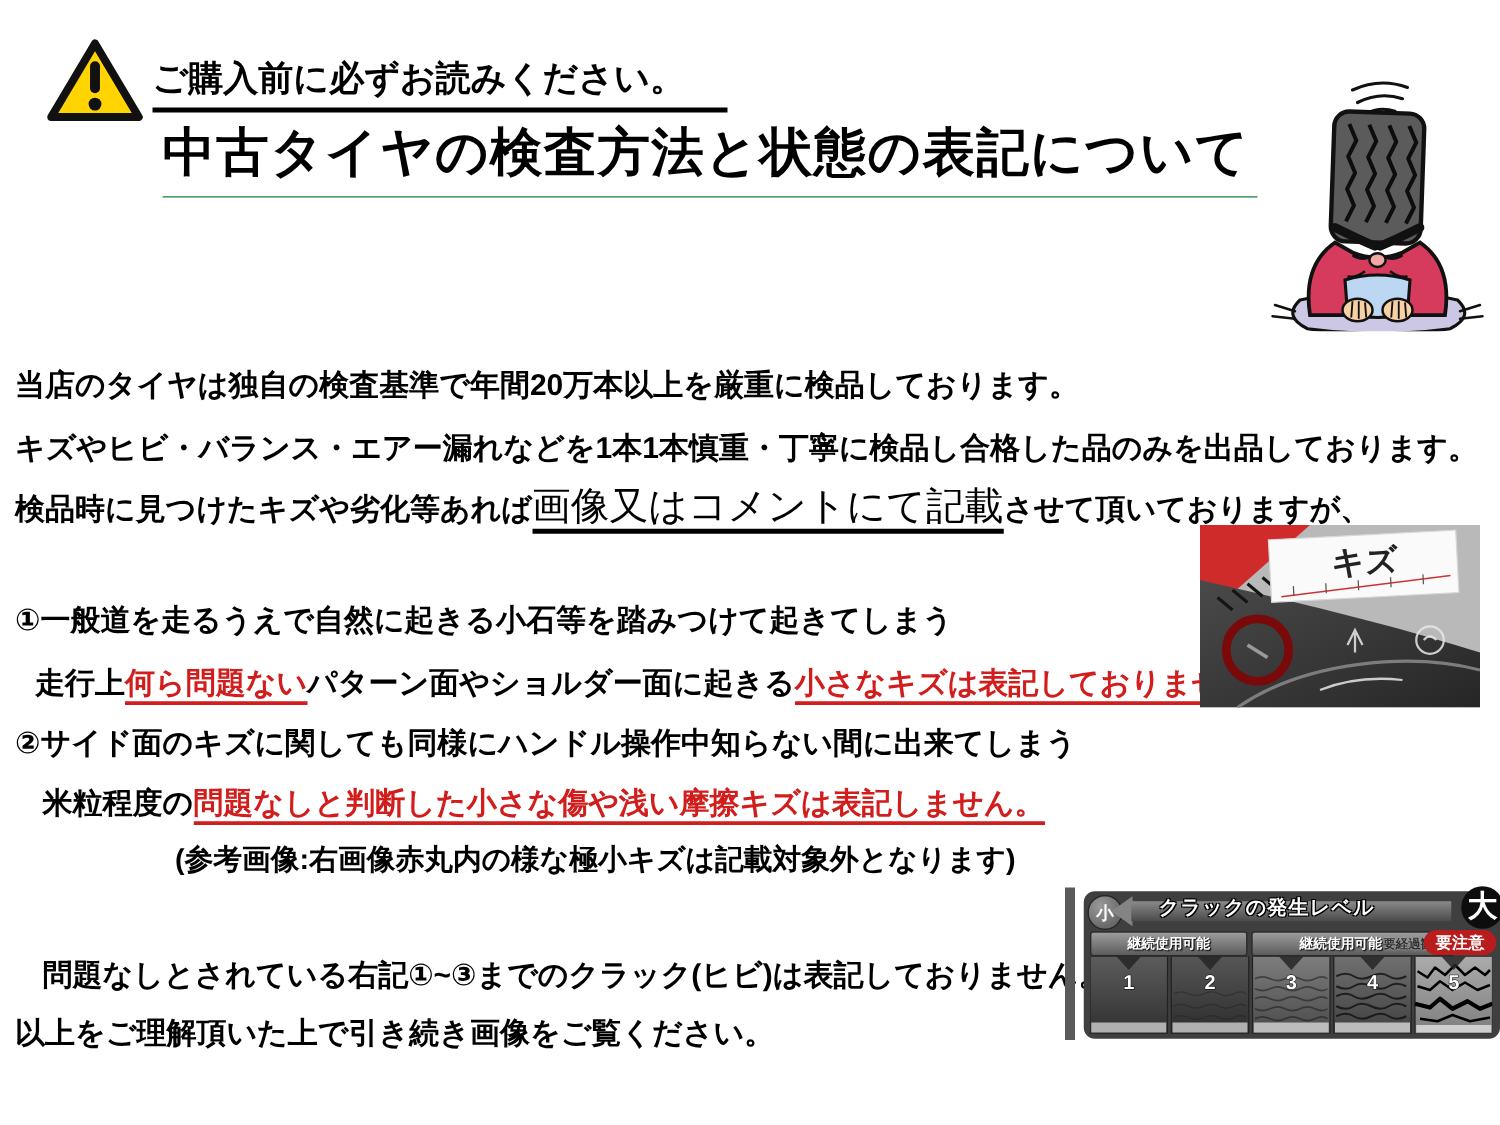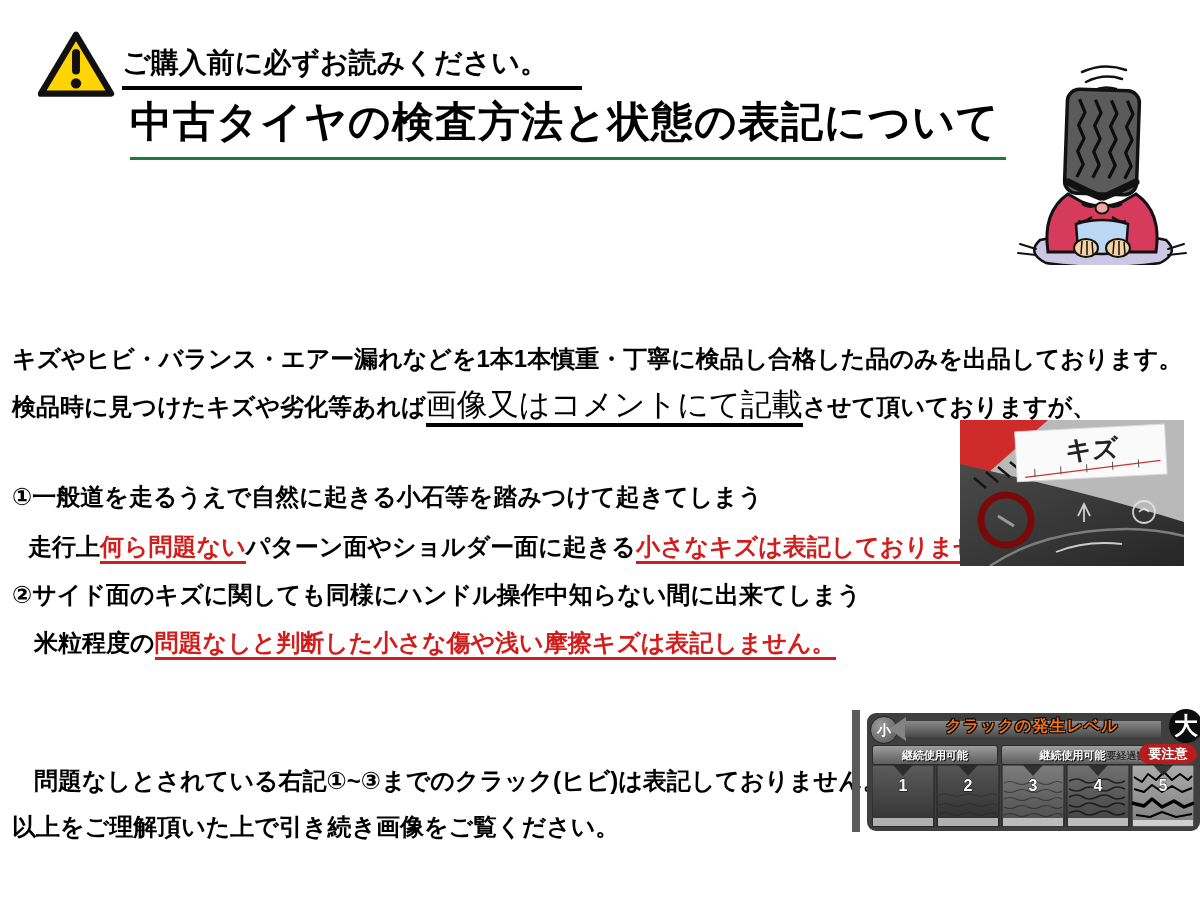--- a/index.html
+++ b/index.html
@@ -4,42 +4,42 @@
 <style>
   html,body{margin:0;padding:0;background:#fff;}
   .page{position:relative;width:1200px;height:900px;background:#fff;overflow:hidden;
         font-family:"Liberation Sans","DejaVu Sans",sans-serif;color:#000;}
   .abs{position:absolute;white-space:nowrap;}
   
   .warn-wrap{left:36px;top:30px;width:80px;height:70px;}
   .notice{left:122px;top:44px;font-size:28px;font-weight:bold;
           border-bottom:4px solid #000;padding:0 34px 4px 0;}
   .title{left:130px;top:94px;font-size:42px;font-weight:bold;letter-spacing:1px;
-         border-bottom:3px solid #15803d;padding:0 6px 7px 0;}
+         border-bottom:1px solid #15803d;padding:0 6px 7px 0;}
   .mascot{left:1012px;top:60px;width:180px;height:205px;}
   
   .bl{font-size:24px;font-weight:bold;line-height:1.25;}
   .emph{font-size:31px;font-weight:normal;border-bottom:4px solid #000;padding-bottom:1px;}
   .red{color:#d21d1d;border-bottom:3px solid #d21d1d;padding-bottom:1px;margin-top:34px;}
   .note{font-size:23px;}
   
   .photo{left:960px;top:420px;width:224px;height:146px;}
   
   .vbar{left:852px;top:710px;width:8px;height:122px;background:#5a5a5a;}
   .crack-chart{left:867px;top:713px;width:333px;height:118px;background:#3f3f3f;
                border-radius:9px;overflow:visible;}
   .cc-small{position:absolute;left:3px;top:3px;width:26px;height:26px;border-radius:50%;
             background:radial-gradient(circle at 35% 30%,#999,#555);border:1px solid #222;
             color:#fff;font-size:14px;font-weight:bold;text-align:center;line-height:26px;}
   .cc-arrowband{position:absolute;left:38px;top:8px;width:256px;height:16px;
                 background:linear-gradient(180deg,#8a8a8a,#4a4a4a);}
   .cc-arrowhead{position:absolute;left:22px;top:4px;width:0;height:0;
                 border-top:12px solid transparent;border-bottom:12px solid transparent;
                 border-right:17px solid #848484;}
-  .cc-title{position:absolute;left:60px;top:3px;width:210px;text-align:center;color:#f97316;
+  .cc-title{position:absolute;left:60px;top:3px;width:210px;text-align:left;color:#ffffff;
             font-size:16px;font-weight:bold;letter-spacing:1px;
             text-shadow:1px 1px 0 #000,-1px 1px 0 #000,1px -1px 0 #000,-1px -1px 0 #000;}
   .cc-large{position:absolute;right:-3px;top:-4px;width:34px;height:34px;border-radius:50%;
             background:#0d0d0d;color:#fff;font-size:24px;font-weight:bold;text-align:center;
             line-height:34px;}
   .cc-band{position:absolute;top:32px;height:18px;border-radius:3px;border:1px solid #2a2a2a;
            background:linear-gradient(180deg,#9d9d9d,#5c5c5c);color:#fff;font-size:11px;
            font-weight:bold;text-align:center;line-height:18px;
            text-shadow:1px 1px 1px #000;}
   .cc-band-1{left:5px;width:124px;}
@@ -105,28 +105,30 @@
       </g>
       <g stroke="#111" stroke-width="2" stroke-linecap="round">
         <path d="M8,184 l16,5"></path>
           <path d="M6,193 l18,2"></path>
         <path d="M172,184 l-16,5"></path>
           <path d="M174,193 l-18,2"></path>
       </g>
     </svg>
   </div>
 
+  <p class="abs bl" style="left:12px;top:270px;">当店のタイヤは独自の検査基準で年間20万本以上を厳重に検品しております。</p>
   <p class="abs bl" style="left:12px;top:320px;">キズやヒビ・バランス・エアー漏れなどを1本1本慎重・丁寧に検品し合格した品のみを出品しております。</p>
   <p class="abs bl" style="left:12px;top:362px;"><span>検品時に見つけたキズや劣化等あれば</span><span class="emph">画像又はコメントにて記載</span><span>させて頂いておりますが、</span></p>
 
   <p class="abs bl" style="left:12px;top:458px;">①一般道を走るうえで自然に起きる小石等を踏みつけて起きてしまう</p>
   <p class="abs bl" style="left:28px;top:508px;"><span>走行上</span><span class="red">何ら問題ない</span><span>パターン面やショルダー面に起きる</span><span class="red">小さなキズは表記しておりません。</span></p>
 
   <p class="abs bl" style="left:12px;top:556px;">②サイド面のキズに関しても同様にハンドル操作中知らない間に出来てしまう</p>
   <p class="abs bl" style="left:34px;top:604px;"><span>米粒程度の</span><span class="red">問題なしと判断した小さな傷や浅い摩擦キズは表記しません。</span></p>
+  <p class="abs bl note" style="left:140px;top:650px;">(参考画像:右画像赤丸内の様な極小キズは記載対象外となります)</p>
 
   <p class="abs bl" style="left:34px;top:742px;">問題なしとされている右記①~③までのクラック(ヒビ)は表記しておりません。</p>
   <p class="abs bl" style="left:12px;top:788px;">以上をご理解頂いた上で引き続き画像をご覧ください。</p>
 
   <div class="abs photo">
     <svg viewBox="0 0 224 146" width="224" height="146">
       <defs>
         <linearGradient id="tg" x1="0" y1="0" x2="1" y2="1">
           <stop offset="0" stop-color="#4a4a4a"></stop>
             <stop offset="1" stop-color="#262626"></stop>

